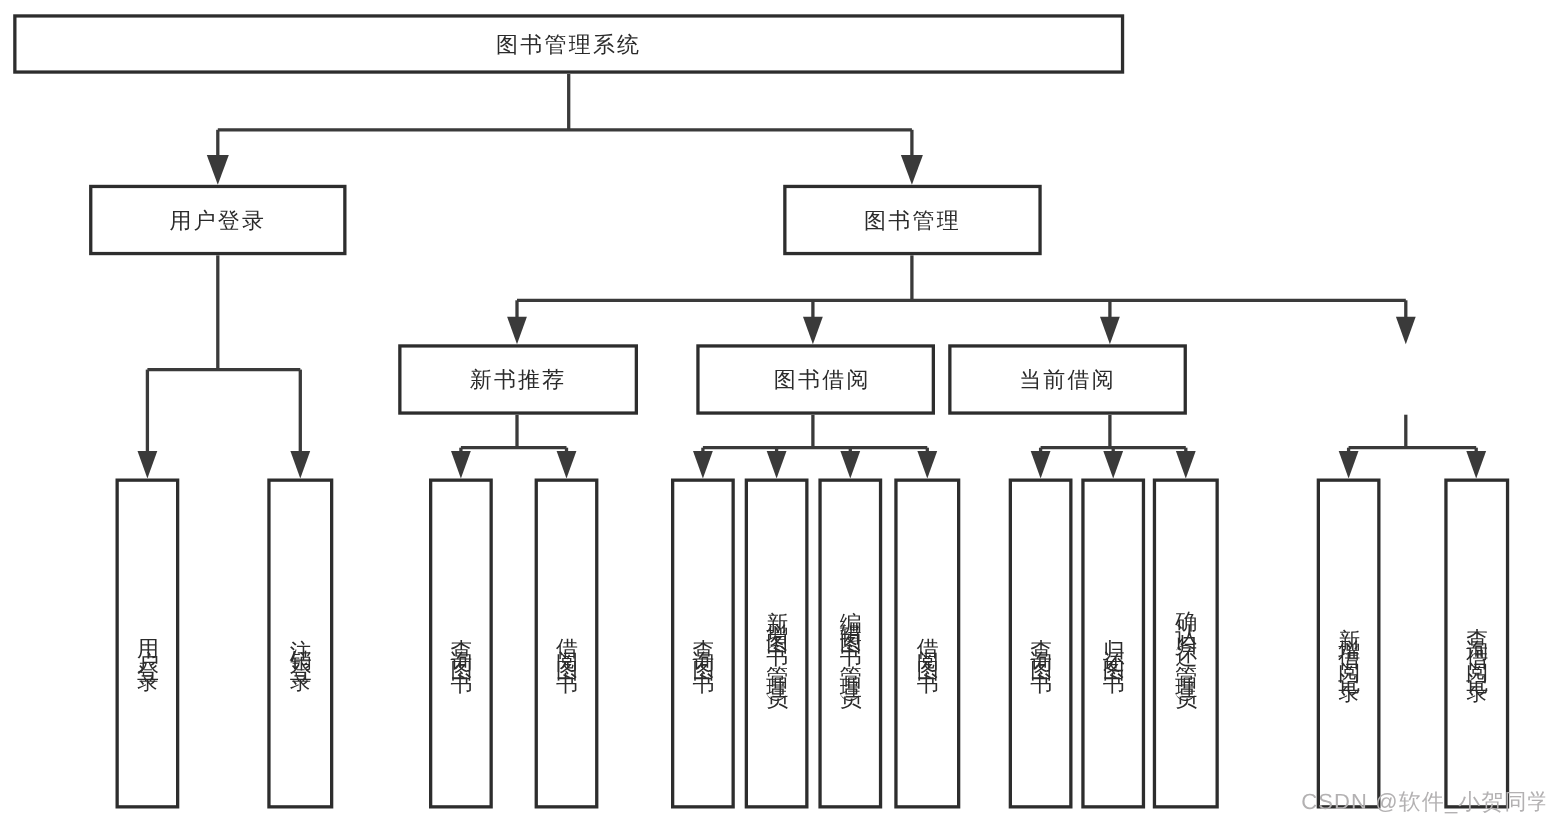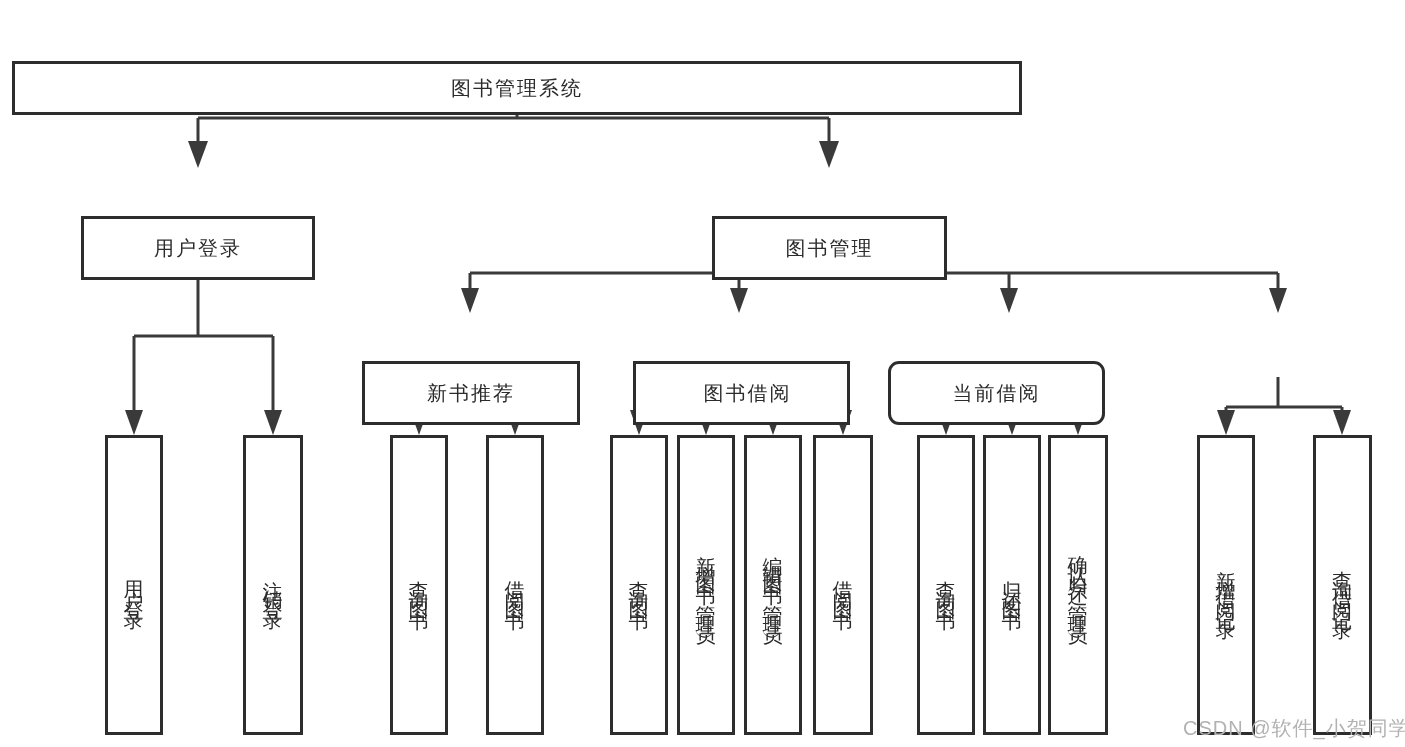--- a/index.html
+++ b/index.html
@@ -4,21 +4,21 @@
 <style>
   html,body{margin:0;padding:0;background:#fff;}
   #stage{
     position:relative;width:1405px;height:747px;background:#ffffff;
     font-family:"Liberation Sans",sans-serif;overflow:hidden;
   }
   #wires{position:absolute;left:0;top:0;width:1405px;height:747px;}
   .node{
     position:absolute;background:#ffffff;border:3px solid #2d2d2d;
     box-sizing:border-box;display:flex;align-items:center;justify-content:center;
-    color:#2b2b2b;font-size:20px;letter-spacing:2px;white-space:nowrap;margin-top:48px;
+    color:#2b2b2b;font-size:20px;letter-spacing:2px;white-space:nowrap;
   }
   .vnode{
     position:absolute;background:#ffffff;border:3px solid #2d2d2d;
     box-sizing:border-box;display:flex;align-items:center;justify-content:center;
     color:#2b2b2b;font-size:20px;
   }
   .vtext{
     writing-mode:vertical-rl;text-orientation:mixed;
     letter-spacing:10px;line-height:1;
   }
@@ -111,21 +111,21 @@
   <div class="node" style="left:712px;top:168px;width:235px;height:64px;">
     <span>图书管理</span>
   </div>
 
   <div class="node" style="left:362px;top:313px;width:218px;height:64px;">
     <span>新书推荐</span>
   </div>
   <div class="node" style="left:633px;top:313px;width:217px;height:64px;padding-left:12px;">
     <span>图书借阅</span>
   </div>
-  <div class="node" style="left:888px;top:313px;width:217px;height:64px;border-radius:11px;">
+  <div class="node" style="left:862px;top:313px;width:217px;height:64px;">
     <span>当前借阅</span>
   </div>
 
   <div class="vnode" style="left:105px;top:435px;width:58px;height:300px;">
     <span class="vtext">用户登录</span>
   </div>
   <div class="vnode" style="left:243px;top:435px;width:60px;height:300px;">
     <span class="vtext">注销登录</span>
   </div>
 

